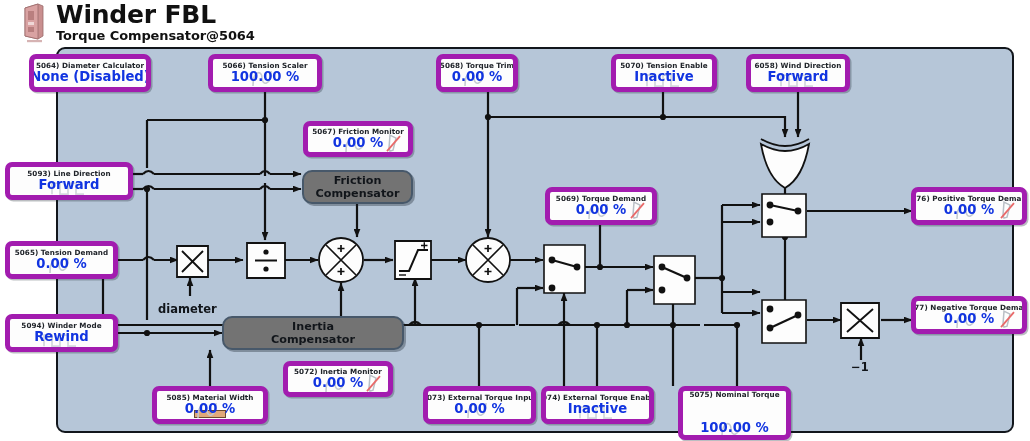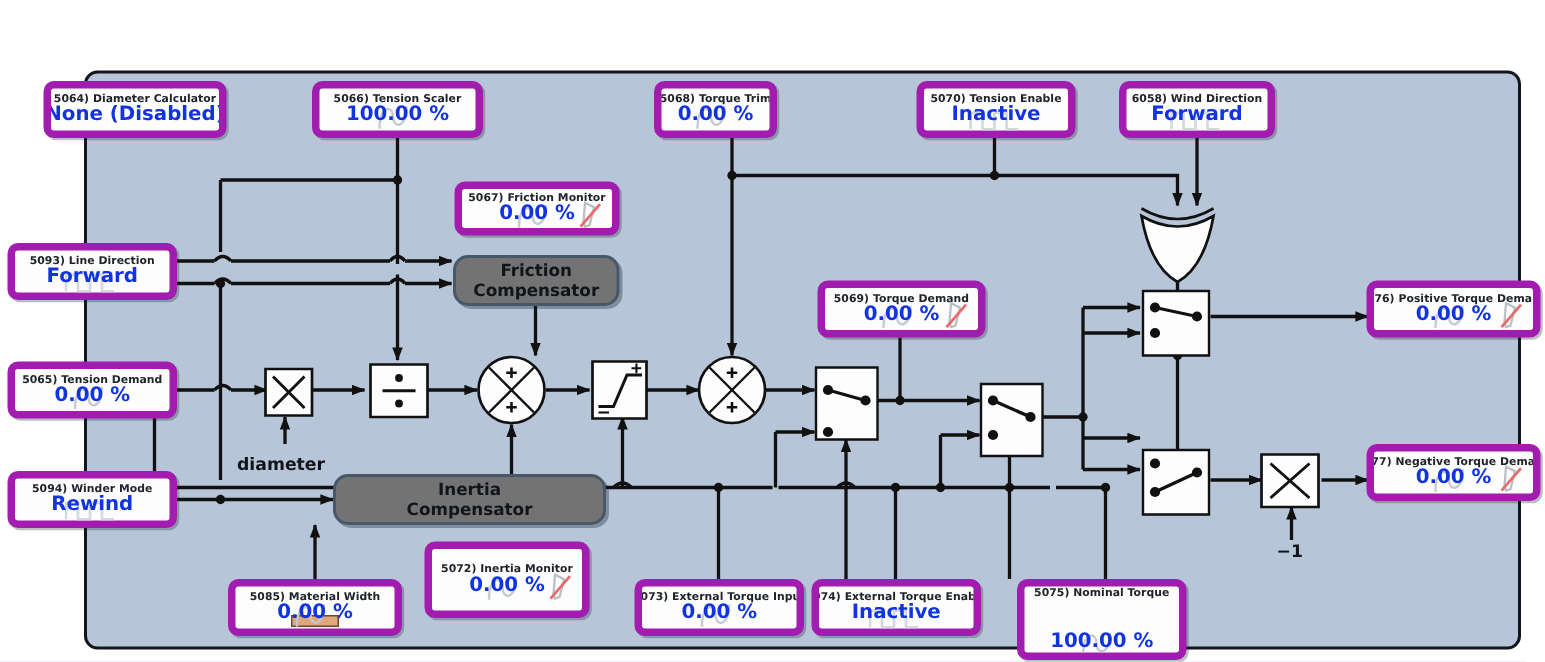--- a/index.html
+++ b/index.html
@@ -84,20 +84,34 @@
   }
 
   
   .anno{position:absolute;font-size:11.5px;font-weight:bold;color:#11151a;white-space:nowrap;}
 </style>
 </head>
 <body>
 
 <div id="root">
 
+  <div class="hdr">
+    <div class="hdr-icon">
+      <svg viewBox="0 0 24 40" width="24" height="40">
+        <polygon points="3,5 16,1 21,3 21,33 16,36 3,33" fill="#c98f8f" stroke="#9a6b6b" stroke-width=".8"></polygon>
+        <polygon points="3,5 16,1 16,36 3,33" fill="#d9a2a2" stroke="#9a6b6b" stroke-width=".8"></polygon>
+        <rect x="6" y="8" width="6" height="9" fill="#b97f7f"></rect>
+        <rect x="6" y="19" width="6" height="3" fill="#efd7d7"></rect>
+        <rect x="6" y="24" width="6" height="5" fill="#b97f7f"></rect>
+        <rect x="5" y="37" width="15" height="2.2" fill="#d6b3b3"></rect>
+      </svg>
+    </div>
+    <div class="hdr-title">Winder FBL</div>
+    <div class="hdr-sub">Torque Compensator@5064</div>
+  </div>
 
   <div class="panel"></div>
 
   <svg class="layer">
     <defs>
       <marker id="ah" markerWidth="9" markerHeight="7" refX="8.4" refY="3.5" orient="auto" markerUnits="userSpaceOnUse">
         <path d="M0,0 L9,3.5 L0,7 Z" fill="#111"></path>
       </marker>
     </defs>
     <g fill="none" stroke="#111" stroke-width="2.2" stroke-linecap="butt">
@@ -274,21 +288,21 @@
           <path d="M3,19 C3,3 12,3 12,11 C12,19 21,19 21,4" fill="none" stroke="#c3c9cf" stroke-width="1.6"></path>
         </svg>
       <div class="val">0.00 %</div>
     </div>
     <svg class="ro" viewBox="0 0 19 21">
       <path d="M6,2 L12,5 L9,17 L6,18 L5,15 Z" fill="none" stroke="#b9bfc5" stroke-width="1.5"></path>
       <path d="M3,18 L16,3" stroke="#e86a6a" stroke-width="1.8"></path>
     </svg>
   </div>
 
-  <div class="pbox" style="left:5px;top:162px;width:113px;height:38px;">
+  <div class="pbox" style="left:5px;top:162px;width:128px;height:38px;">
     <div class="lbl">5093) Line Direction</div>
     <div class="valwrap">
       <svg class="square" viewBox="0 0 36 16">
           <path d="M1,14 L1,3 L9,3 L9,14 L17,14 L17,3 L25,3 L25,14 L33,14" fill="none" stroke="#d2d7dc" stroke-width="1.8"></path>
         </svg>
       <div class="val">Forward</div>
     </div>
   </div>
 
   <div class="pbox" style="left:545px;top:187px;width:112px;height:38px;">
@@ -346,21 +360,21 @@
           <path d="M3,19 C3,3 12,3 12,11 C12,19 21,19 21,4" fill="none" stroke="#c3c9cf" stroke-width="1.6"></path>
         </svg>
       <div class="val">0.00 %</div>
     </div>
     <svg class="ro" viewBox="0 0 19 21">
       <path d="M6,2 L12,5 L9,17 L6,18 L5,15 Z" fill="none" stroke="#b9bfc5" stroke-width="1.5"></path>
       <path d="M3,18 L16,3" stroke="#e86a6a" stroke-width="1.8"></path>
     </svg>
   </div>
 
-  <div class="pbox" style="left:283px;top:361px;width:110px;height:51px;">
+  <div class="pbox" style="left:283px;top:361px;width:110px;height:36px;">
     <div class="lbl">5072) Inertia Monitor</div>
     <div class="valwrap">
       <svg class="sine" viewBox="0 0 30 22">
           <path d="M3,19 C3,3 12,3 12,11 C12,19 21,19 21,4" fill="none" stroke="#c3c9cf" stroke-width="1.6"></path>
         </svg>
       <div class="val">0.00 %</div>
     </div>
     <svg class="ro" viewBox="0 0 19 21">
       <path d="M6,2 L12,5 L9,17 L6,18 L5,15 Z" fill="none" stroke="#b9bfc5" stroke-width="1.5"></path>
       <path d="M3,18 L16,3" stroke="#e86a6a" stroke-width="1.8"></path>

